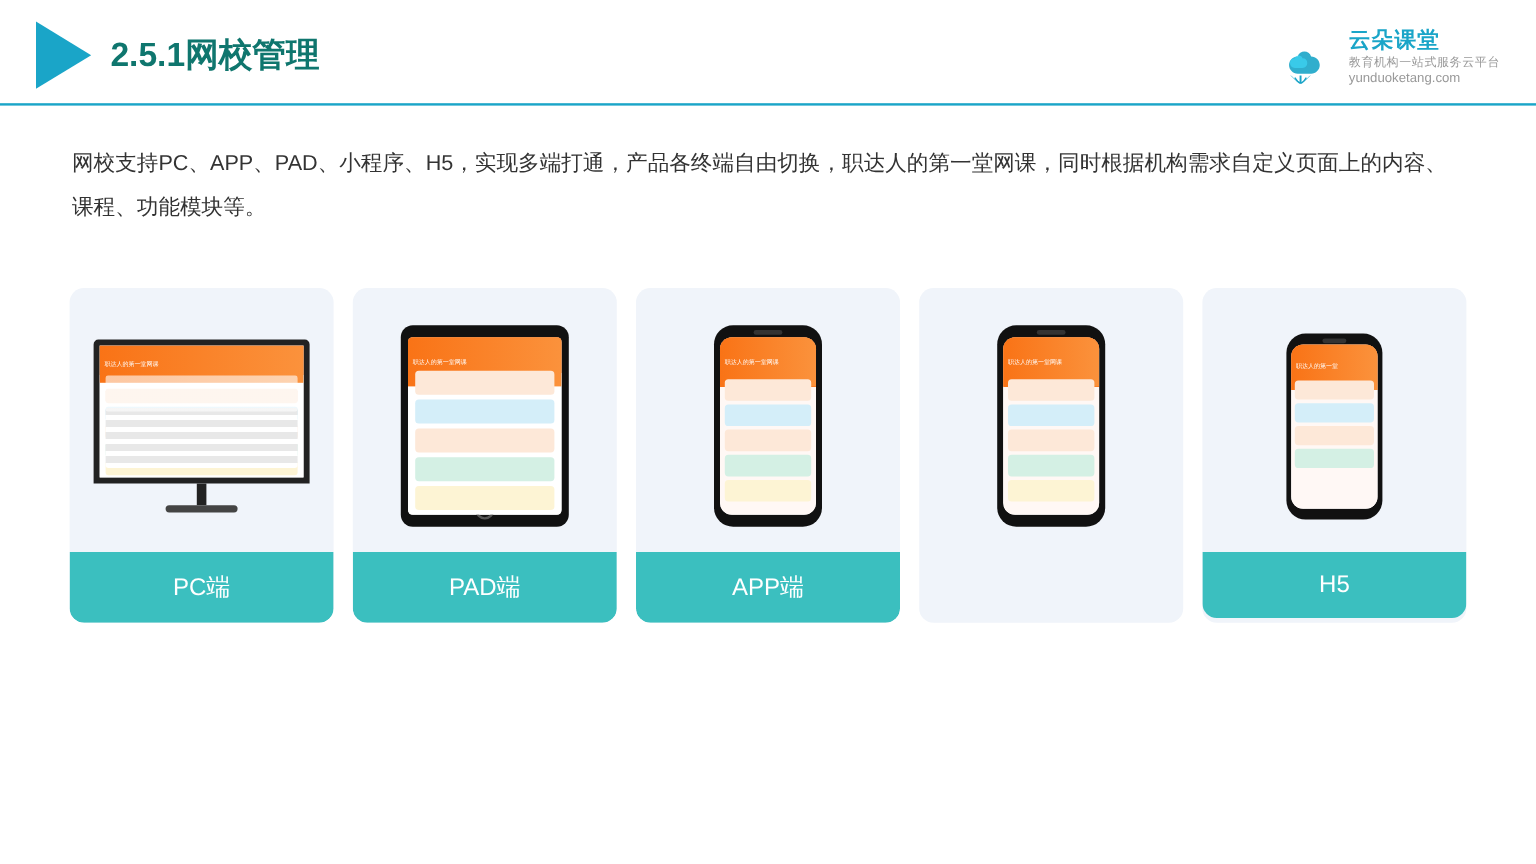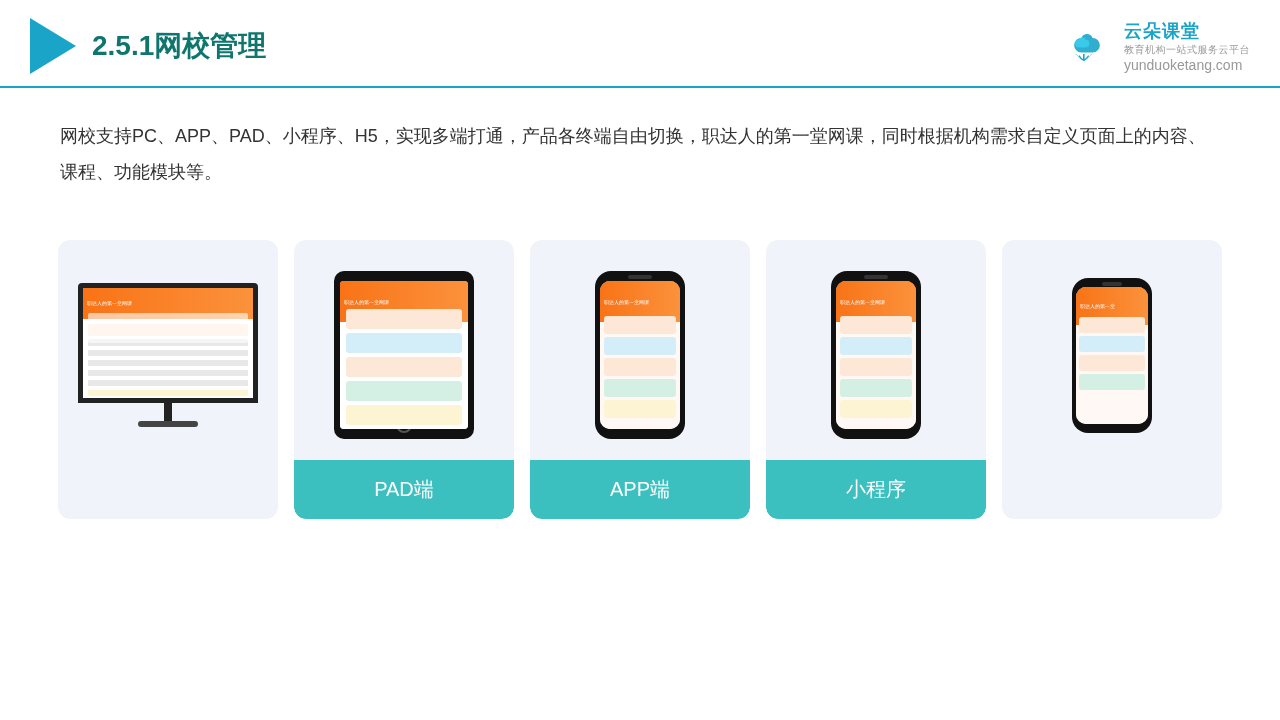--- a/index.html
+++ b/index.html
@@ -36,21 +36,21 @@
       font-weight: bold;
       color: #0f766e;
     }
     .header-right {
       display: flex;
       align-items: center;
       gap: 8px;
     }
     .cloud-logo {
       display: flex;
-      align-items: center;
+      align-items: flex-end;
       gap: 21px;
     }
     .cloud-icon {
       width: 48px;
       height: 32px;
     }
     .brand-text {
       display: flex;
       flex-direction: column;
       align-items: flex-start;
@@ -60,21 +60,21 @@
       color: #1aa5c8;
       font-weight: bold;
       letter-spacing: 1px;
     }
     .brand-sub {
       font-size: 10px;
       color: #999;
       letter-spacing: 0.5px;
     }
     .brand-domain {
-      font-size: 14px;
+      font-size: 11px;
       color: #999;
     }
 
     
     .description {
       padding: 30px 60px 10px 60px;
       font-size: 18px;
       color: #333;
       line-height: 2;
     }
@@ -414,20 +414,21 @@
               <div style="height:12px;background:#fde8d8;border-radius:2px;"></div>
               <div style="height:12px;background:#d4f0e4;border-radius:2px;"></div>
               <div style="height:12px;background:#fdf4d4;border-radius:2px;"></div>
             </div>
           </div>
         </div>
         <div class="monitor-stand"></div>
         <div class="monitor-base"></div>
       </div>
     </div>
+    <div class="card-label-bar">PC端</div>
   </div>
 
   <div class="card">
     <div class="card-image-area">
       <div class="tablet-outer">
         <div class="tablet-screen">
           <div class="tablet-screen-content">
             <div class="screen-header-bar">
               <span class="screen-header-bar-text">职达人的第一堂网课</span>
             </div>
@@ -483,21 +484,20 @@
                 <div class="phone-row"></div>
                 <div class="phone-row"></div>
                 <div class="phone-row"></div>
                 <div class="phone-row"></div>
               </div>
             </div>
           </div>
         </div>
       </div>
     </div>
-    <div class="card-label-bar">小程序</div>
   </div>
 
   <div class="card">
     <div class="card-image-area">
       <div class="phone-device">
         <div class="mini-phone-outer">
           <div class="mini-phone-screen">
             <div class="mini-phone-content">
               <div class="screen-header-bar">
                 <span class="screen-header-bar-text">职达人的第一堂</span>
@@ -506,15 +506,16 @@
                 <div class="mini-row"></div>
                 <div class="mini-row"></div>
                 <div class="mini-row"></div>
                 <div class="mini-row"></div>
               </div>
             </div>
           </div>
         </div>
       </div>
     </div>
+    <div class="card-label-bar">H5</div>
   </div>
 
 </div>
 
 </body></html>

